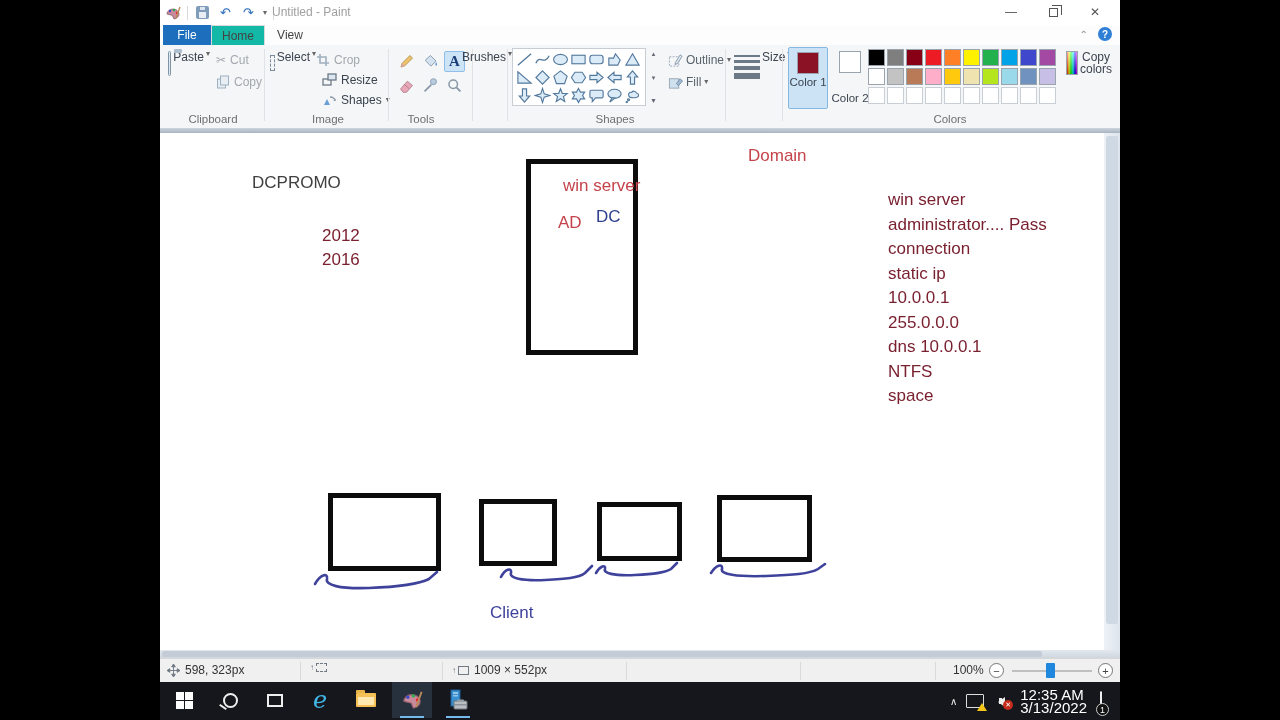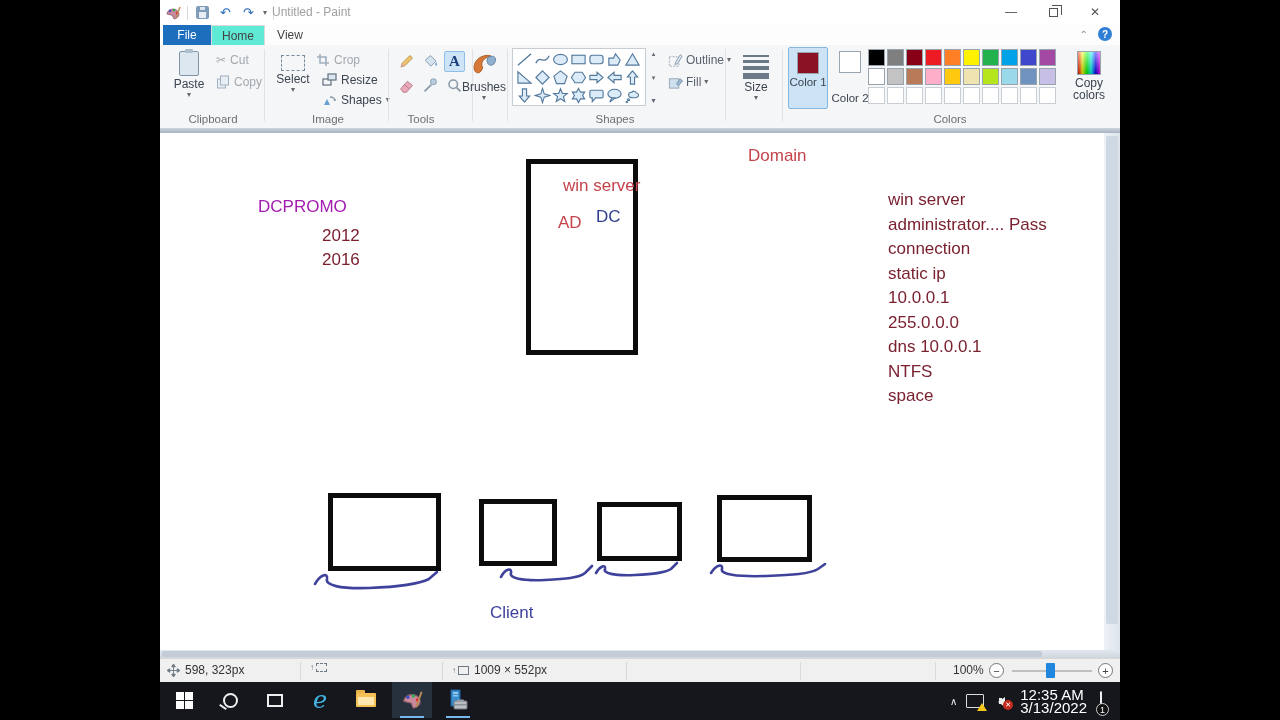--- a/index.html
+++ b/index.html
@@ -22,34 +22,34 @@
   .cap-btn { width:42px; height:23px; display:flex; align-items:center; justify-content:center;
              color:#555; font-size:12px; }
   .restore-glyph { width:9px; height:9px; border:1px solid #555; position:relative; background:#fff; margin-top:2px; }
   .restore-glyph:before { content:""; position:absolute; left:2px; top:-4px; width:9px; height:9px; border:1px solid #555; border-left:none; border-bottom:none; }
 
   
   .tabrow { position:absolute; left:0; top:25px; width:960px; height:20px; background:#fdfdfd; }
   .tab { position:absolute; top:0; height:20px; display:flex; align-items:center; justify-content:center;
          font-size:12px; color:#444; }
   .tab-file { left:3px; width:48px; background:#1d6ebd; color:#fff; }
-  .tab-home { left:51px; width:54px; background:#5eead4; border:1px solid #dadbdd; border-bottom:none; }
+  .tab-home { left:51px; width:54px; background:#14b8a6; border:1px solid #dadbdd; border-bottom:none; }
   .tab-view { left:105px; width:50px; }
   .ribbon-right-ctl { position:absolute; right:8px; top:27px; display:flex; gap:10px; align-items:center; }
   .chev-up { color:#888; font-size:10px; }
   .help-circle { width:14px; height:14px; border-radius:50%; background:#2f7fd6; color:#fff;
                  font-size:10px; font-weight:bold; display:flex; align-items:center; justify-content:center; }
 
   
   .ribbon { position:absolute; left:0; top:45px; width:960px; height:83px; background:#f5f6f7; font-size:12px; color:#3b4450; }
   .ribbon-edge { position:absolute; left:0; top:128px; width:960px; height:5px;
                  background:linear-gradient(#ccd4dd,#a9b4c1); }
   .gsep { position:absolute; top:4px; width:1px; height:72px; background:#e0e2e6; }
   .grouplabel { position:absolute; top:68px; font-size:11.5px; color:#6f6f6f; text-align:center; }
-  .bigbtn { position:absolute; top:3px; display:flex; flex-direction:column; align-items:center;
+  .bigbtn { position:absolute; top:3px; display:flex; align-items:flex-start;
             justify-content:flex-start; gap:2px; padding-top:3px; height:62px; }
   .bigbtn .lbl { font-size:12px; color:#3b4450; line-height:12px; }
   .caret { font-size:8px; color:#666; line-height:6px; }
   .smallbtn { position:absolute; display:flex; align-items:center; gap:4px; height:18px; font-size:12px; }
   .dis { color:#a2a8af; }
   .clipboard-icon { width:20px; height:25px; background:#dde7f0; border:1px solid #8096a8; border-radius:2px; position:relative; }
   .clipboard-icon:before { content:""; position:absolute; left:5px; top:-3px; width:8px; height:4px; background:#aebfd0; border-radius:1px; }
   .select-icon { width:24px; height:16px; border:1px dashed #7a8b9c; margin-top:4px; }
   .toolbtn { position:absolute; width:21px; height:21px; display:flex; align-items:center; justify-content:center; border-radius:2px; }
   .toolbtn.sel { background:#cde4f7; border:1px solid #8fbfe8; }
@@ -464,21 +464,21 @@
     <div class="bigbtn" style="left:906px; width:46px;">
       <span class="rainbow"></span>
       <span class="lbl" style="white-space:pre-line; text-align:center;">Copy colors</span>
     </div>
     <div class="grouplabel" style="left:720px; width:140px;">Colors</div>
   </div>
   <div class="ribbon-edge"></div>
 
   <div class="canvas-area">
 
-    <div class="ctext" style="left: 98px; top: 40px; color: #a21caf; margin-top: 24px;">DCPROMO</div>
+    <div class="ctext" style="left: 92px; top: 40px; color: #404040;">DCPROMO</div>
     <div class="ctext" style="left: 162px; top: 93px; color: rgb(122, 33, 48);">2012</div>
     <div class="ctext" style="left: 162px; top: 117px; color: rgb(122, 33, 48);">2016</div>
     <div class="ctext" style="left: 588px; top: 13px; color: rgb(197, 67, 75);">Domain</div>
 
     <div class="server-box"></div>
     <div class="ctext" style="left: 403px; top: 43px; color: rgb(197, 67, 75);">win server</div>
     <div class="ctext" style="left: 398px; top: 80px; color: rgb(197, 67, 75);">AD</div>
     <div class="ctext" style="left: 436px; top: 74px; color: rgb(45, 63, 142);">DC</div>
 
     <div id="notes-block" style="position:absolute; left:728px; top:55px; font-size:17px; line-height:24.5px;">

